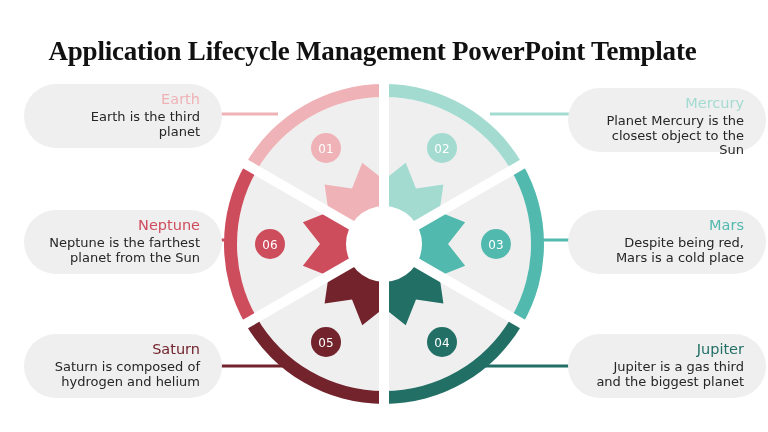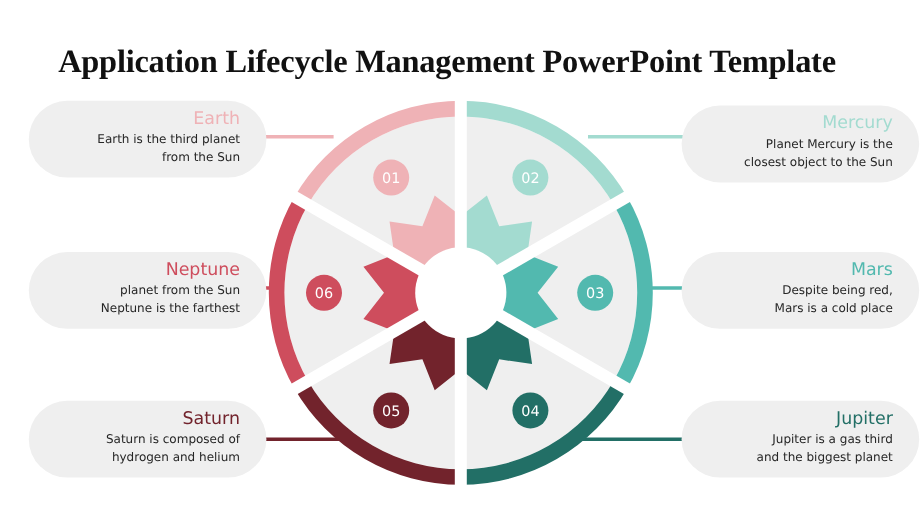--- a/index.html
+++ b/index.html
@@ -17,21 +17,21 @@
   }
   .diagram { position: absolute; left: 0; top: 0; width: 768px; height: 432px; }
   .card {
     position: absolute; width: 198px; height: 64px;
     background: #efefef; border-radius: 32px; box-sizing: border-box;
     padding: 6px 22px 0 22px;
   }
   .card.left { text-align: right; }
   .card.right { text-align: right; }
   .card .name { font-size: 14.5px; line-height: 18px; margin-bottom: 2px; }
-  .card .desc { font-size: 10px; line-height: 14.5px; color: #262626; }
+  .card .desc { font-size: 13px; line-height: 14.5px; color: #262626; }
   .badge-text {
     font-family: "DejaVu Sans", sans-serif; font-size: 12px; fill: #ffffff;
   }
 </style>
 </head>
 <body>
 
 <div class="title">Application Lifecycle Management PowerPoint Template</div>
 
 <svg class="diagram" width="768" height="432" viewBox="0 0 768 432" xmlns="http://www.w3.org/2000/svg">
@@ -103,29 +103,28 @@
   <g>
     <circle cx="270" cy="244" r="15" fill="#ce4d5d"></circle>
     <text class="badge-text" x="270" y="248.5" text-anchor="middle">06</text>
   </g>
 </svg>
 
 <div class="card left" style="left:24px; top:84px;">
   <div class="name" style="color:#efb2b6;">Earth</div>
   <div class="desc">
     <div>Earth is the third planet</div>
-    <div>from the Sun</div>
   </div>
 </div>
 
 <div class="card left" style="left:24px; top:210px;">
   <div class="name" style="color:#ce4d5d;margin-left:32px;">Neptune</div>
   <div class="desc">
+    <div>Neptune is the farthest</div>
     <div>planet from the Sun</div>
-    <div>Neptune is the farthest</div>
   </div>
 </div>
 
 <div class="card left" style="left:24px; top:334px;">
   <div class="name" style="color:#72232c;">Saturn</div>
   <div class="desc">
     <div>Saturn is composed of</div>
     <div>hydrogen and helium</div>
   </div>
 </div>

